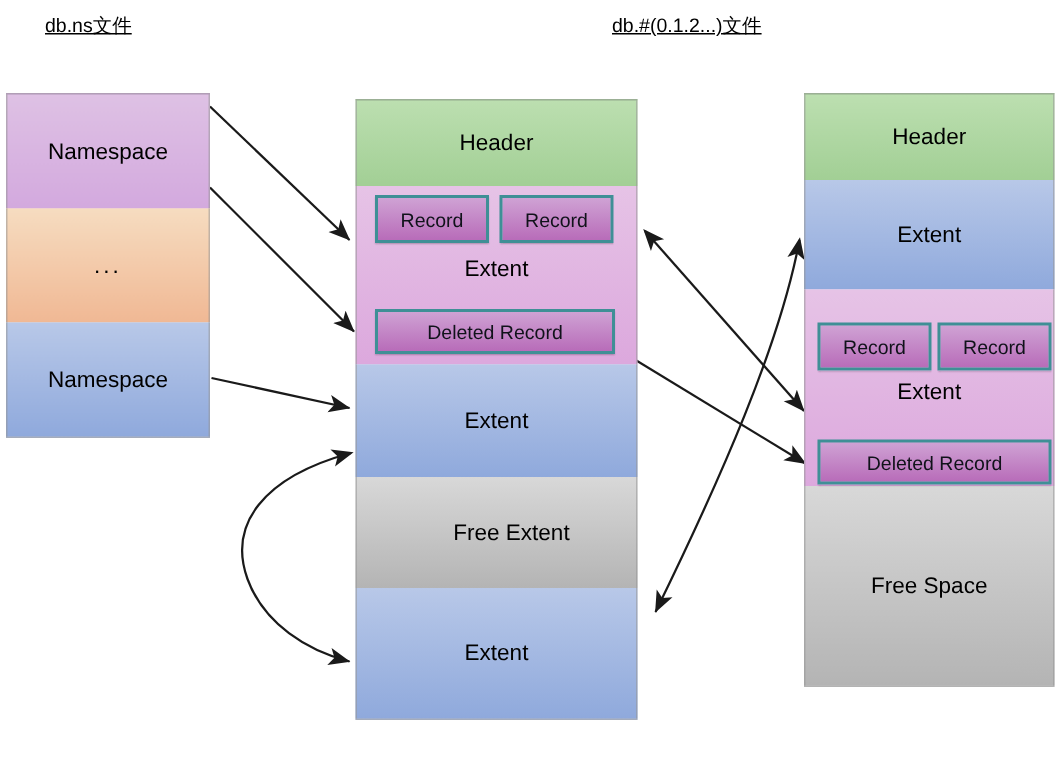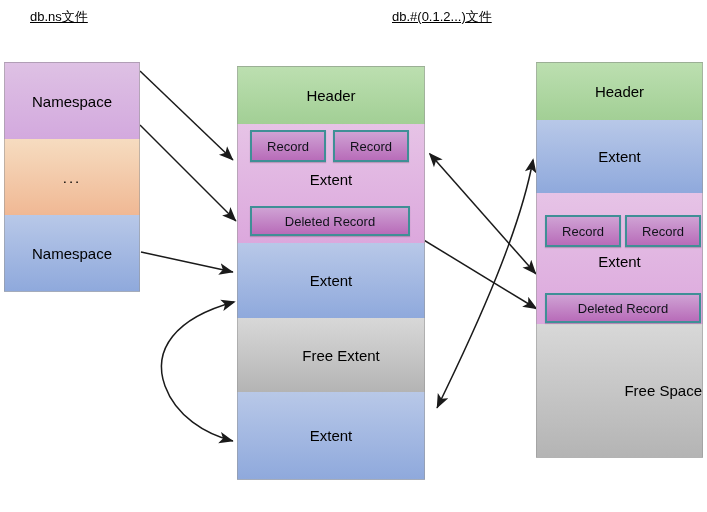--- a/index.html
+++ b/index.html
@@ -96,21 +96,21 @@
   <path d="M234,302 C175,318 152,350 165,386 C176,416 205,434 233,441" fill="none" stroke="#1a1a1a" stroke-width="1.5" marker-start="url(#ahs)" marker-end="url(#ah)"></path>
 
   <line x1="430" y1="154" x2="536" y2="274" stroke="#1a1a1a" stroke-width="1.5" marker-start="url(#ahs)" marker-end="url(#ah)"></line>
 
   <line x1="404" y1="228" x2="537" y2="309" stroke="#1a1a1a" stroke-width="1.5" marker-end="url(#ah)"></line>
 
   <path d="M533,160 C520,230 480,320 437,408" fill="none" stroke="#1a1a1a" stroke-width="1.5" marker-start="url(#ahs)" marker-end="url(#ah)"></path>
 </svg>
 
 <div class="caption" style="left:30px; top:8px;">db.ns文件</div>
-<div class="caption" style="left:392px; top:8px;text-align:center;">db.#(0.1.2...)文件</div>
+<div class="caption" style="left:408px; top:8px;text-align:center;">db.#(0.1.2...)文件</div>
 
 <div class="column" style="left:4px; top:62px; width:136px; height:264px;text-align:center;">
   <div class="block b-purple b-topedge" style="top:0; height:77px;">
     <span class="block-label">Namespace</span>
   </div>
   <div class="block b-orange" style="top:77px; height:76px;">
     <span class="block-label ellipsis-dots">...</span>
   </div>
   <div class="block b-blue b-botedge" style="top:153px; height:77px;">
     <span class="block-label">Namespace</span>
@@ -148,21 +148,21 @@
 <div class="column" style="left:536px; top:62px; width:167px; height:446px;">
   <div class="block b-green b-topedge" style="top:0; height:58px;">
     <span class="block-label">Header</span>
   </div>
   <div class="block b-blue" style="top:58px; height:73px;">
     <span class="block-label">Extent</span>
   </div>
   <div class="block b-pink" style="top:131px; height:131px;">
     <span class="block-label" style="position:absolute; top:61px; left:0; width:100%; text-align:center;">Extent</span>
   </div>
-  <div class="block b-gray b-botedge" style="top:262px; height:134px;justify-content:flex-end;">
+  <div class="block b-gray b-botedge" style="top:262px; height:134px;">
     <span class="block-label">Free Space</span>
   </div>
 
   <div class="record" style="left:9px; top:153px; width:76px; height:32px;">
     <span>Record</span>
   </div>
   <div class="record" style="left:89px; top:153px; width:76px; height:32px;">
     <span>Record</span>
   </div>
   <div class="record" style="left:9px; top:231px; width:156px; height:30px;">

